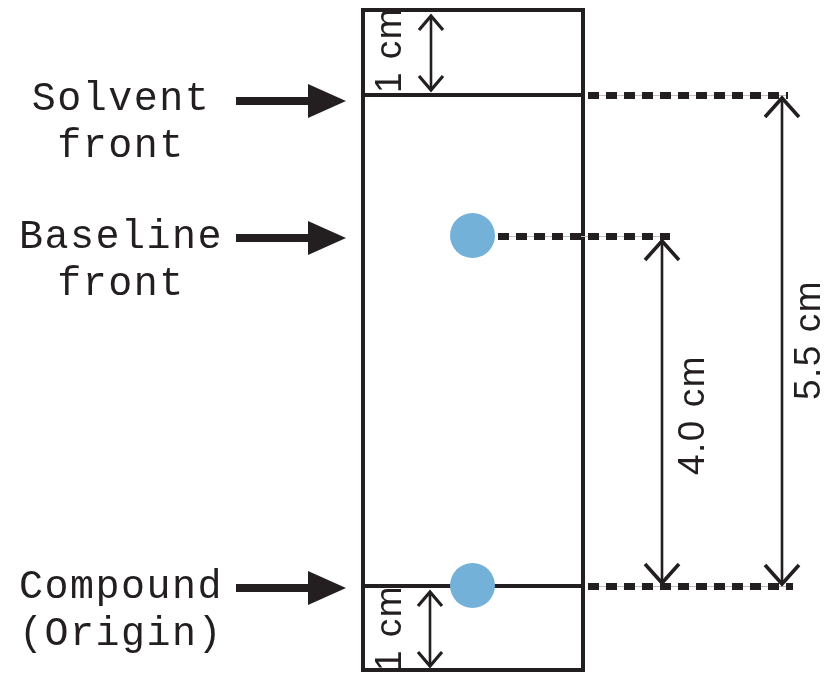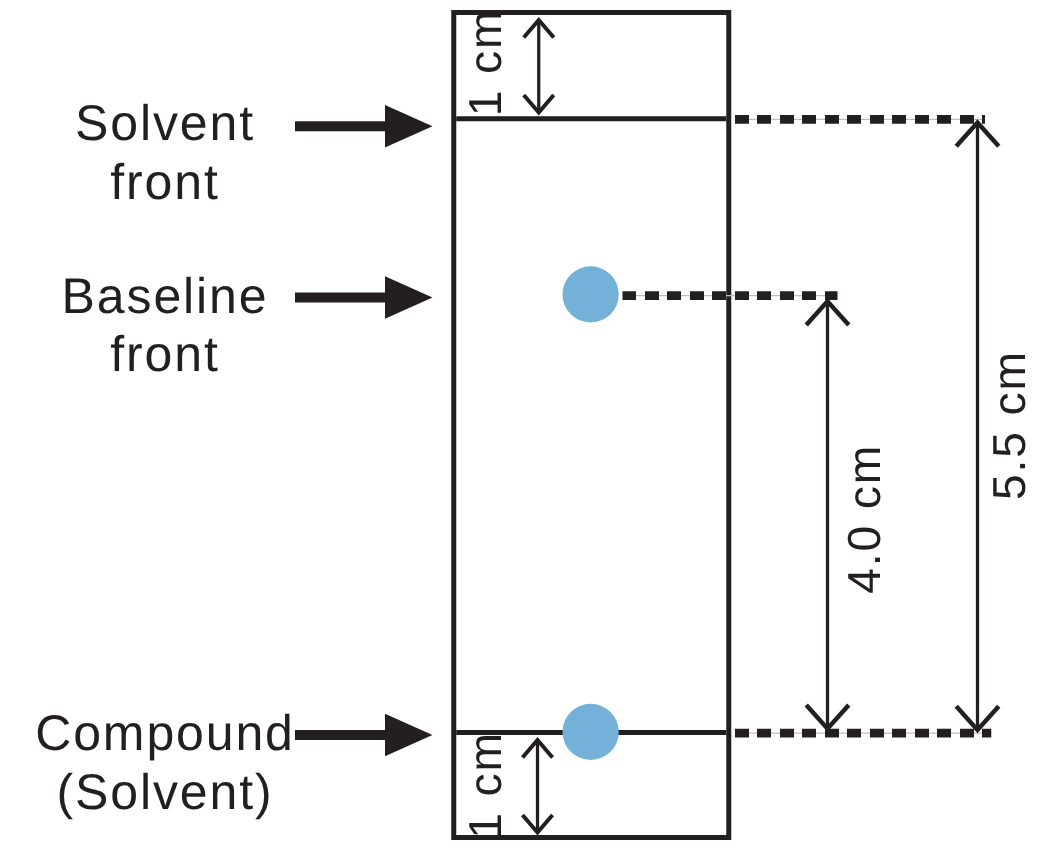--- a/index.html
+++ b/index.html
@@ -43,26 +43,27 @@
     width: 45px; height: 45px;
     border-radius: 50%;
     background: var(--spot);
   }
   .spot-compound { left: 450px; top: 213px; }
   .spot-origin   { left: 450px; top: 563px; }
 
   
   .side-label {
     position: absolute;
-    left: 16px; width: 232px;
+    left: 5px; width: 232px;
     text-align: center;
     font-size: 40px;
     line-height: 47px;
     letter-spacing: 1.5px;
     color: var(--ink);
+    font-family: Liberation Mono, monospace;
   }
   .side-label span { display: block; }
   .lbl-solvent  { top: 76px; }
   .lbl-compound { top: 214px; }
   .lbl-baseline { top: 564px; }
 
   
   .pointer-arrow { position: absolute; left: 234px; width: 112px; height: 40px; }
   .pointer-arrow line    { stroke: var(--ink); stroke-width: 8; }
   .pointer-arrow polygon { fill: var(--ink); }
@@ -128,21 +129,21 @@
   <div class="side-label lbl-solvent">
     <span>Solvent</span>
     <span>front</span>
   </div>
   <div class="side-label lbl-compound">
     <span>Baseline</span>
     <span>front</span>
   </div>
   <div class="side-label lbl-baseline">
     <span>Compound</span>
-    <span>(Solvent)</span>
+    <span>(Origin)</span>
   </div>
 
   <svg class="pointer-arrow pa-solvent" viewBox="0 0 112 40">
     <line x1="2" y1="20" x2="80" y2="20"></line>
     <polygon points="74,3 112,20 74,37"></polygon>
   </svg>
   <svg class="pointer-arrow pa-compound" viewBox="0 0 112 40">
     <line x1="2" y1="20" x2="80" y2="20"></line>
     <polygon points="74,3 112,20 74,37"></polygon>
   </svg>

